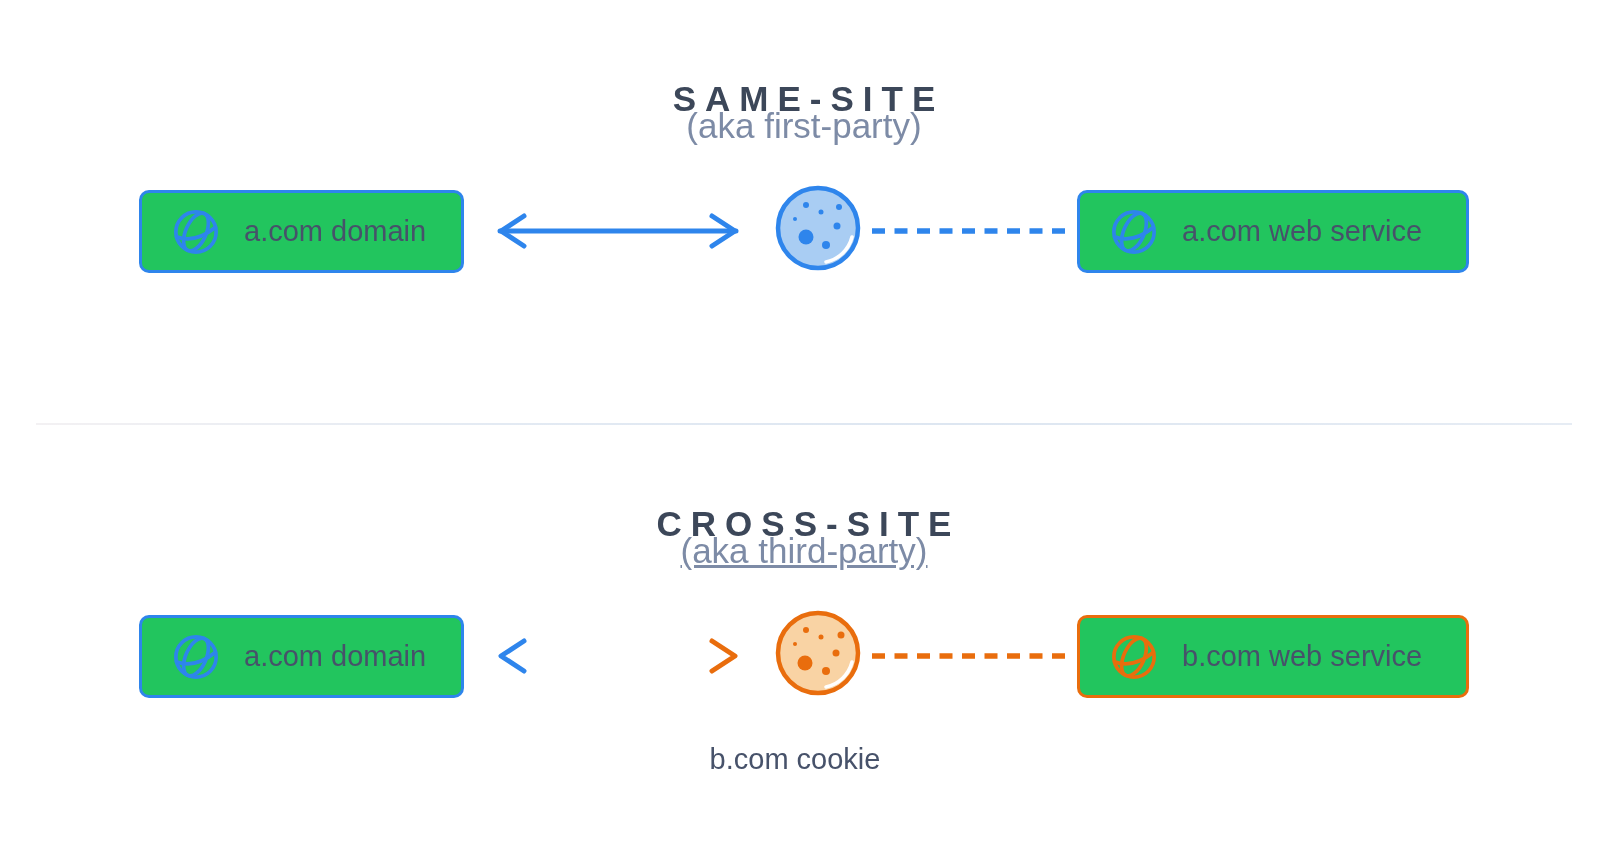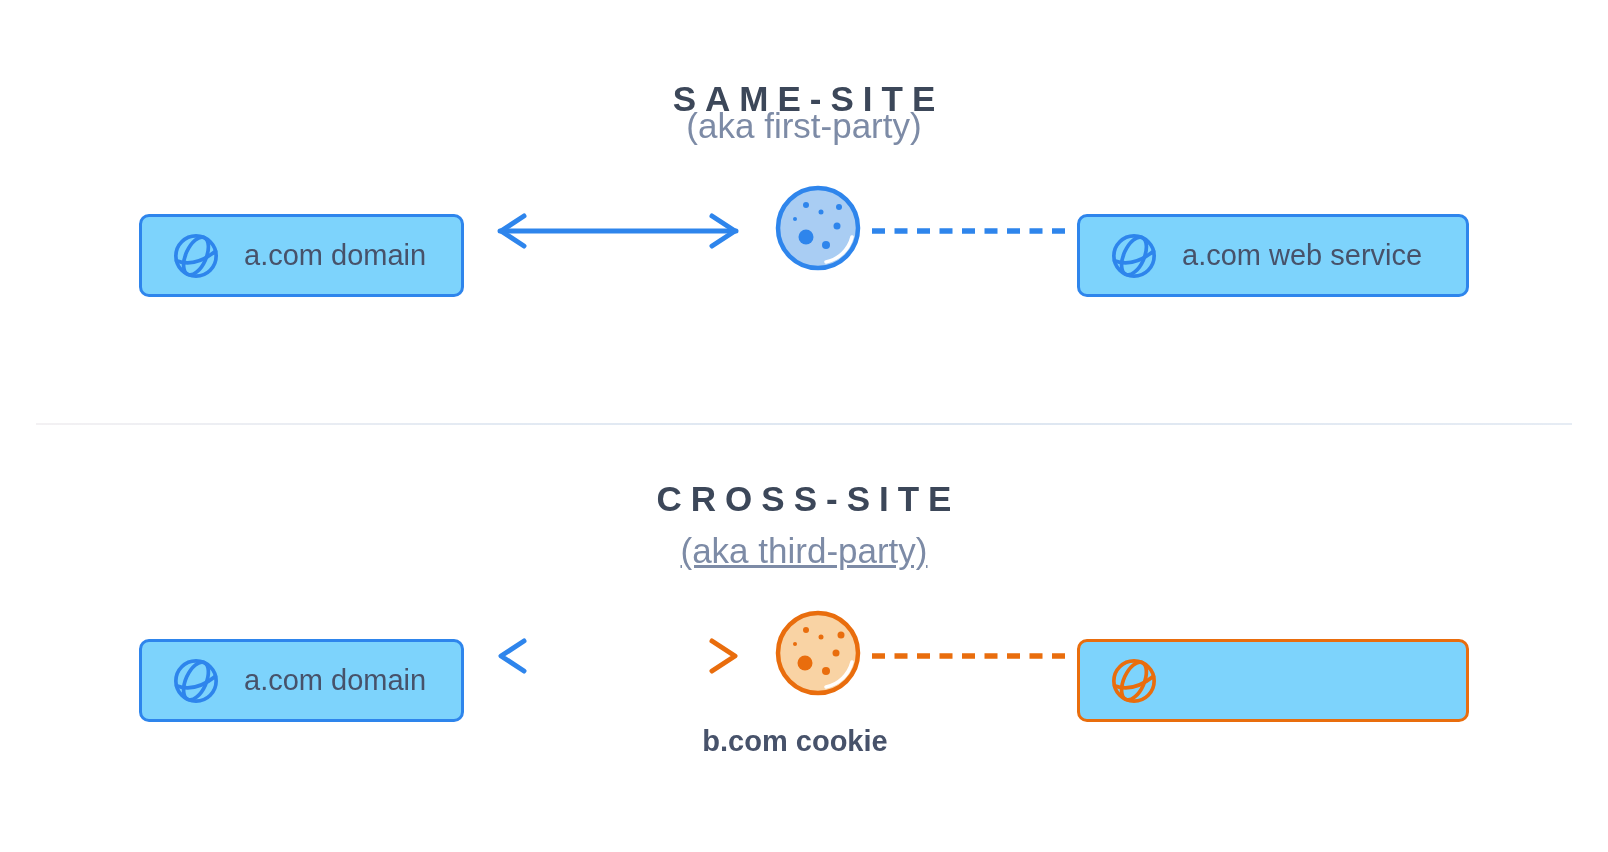--- a/index.html
+++ b/index.html
@@ -20,25 +20,25 @@
   .section-subtitle{
     position:absolute;left:0;width:100%;
     text-align:center;
     font-size:35px;line-height:34px;font-weight:400;
     color:var(--subtitle,#7d8ba6);
   }
   .node-box{
     position:absolute;
     height:83px;
     box-sizing:border-box;
-    background:#7dd3fc;
+    background:#22c55e;
     border:3px solid currentColor;
     border-radius:10px;
     display:flex;align-items:center;
-    padding-left:28px;gap:22px;margin-top:24px;
+    padding-left:28px;gap:22px;
   }
   .node-box .box-label{
     font-size:29px;
     color:var(--label,#47526a);
     white-space:nowrap;
   }
   .accent-blue{color:var(--blue,#2e85ec);}
   .accent-orange{color:var(--orange,#e96d0d);}
   .globe{width:52px;height:52px;flex:0 0 auto;}
   .globe circle,.globe ellipse,.globe path{
@@ -60,26 +60,26 @@
     position:absolute;left:595px;width:400px;
     text-align:center;font-size:29px;line-height:36px;
     color:var(--label,#47526a);
   }
   .divider{
     position:absolute;left:36px;top:423px;width:1536px;height:2px;
     background:linear-gradient(90deg,#f3f1f3,#e3eaf3 30%,#dde6f1 60%,#e6ecf4);
   }
   
   .t1{top:56px;}  .s1{top:109px;}
-  .t2{top:456px;} .s2{top:534px;text-decoration:underline;}
+  .t2{top:481px;} .s2{top:534px;text-decoration:underline;}
   .row1-box{top:190px;} .row2-box{top:615px;}
   .arrow1{left:492px;top:209px;} .arrow2{left:492px;top:634px;}
   .cookie1{left:768px;top:178px;} .cookie2{left:768px;top:603px;}
   .dash1{left:870px;top:227px;} .dash2{left:870px;top:652px;}
-  .clabel1{top:298px;} .clabel2{top:723px;font-weight:bold;}
+  .clabel1{top:298px;} .clabel2{top:741px;}
   .box-left{left:139px;width:325px;}
   .box-right{left:1077px;width:392px;align-items:center;}
   .grad-stop-blue{stop-color:var(--blue,#2e85ec);}
   .grad-stop-orange{stop-color:var(--orange,#e96d0d);}
 </style>
 </head>
 <body>
 
 <div class="canvas">
 
@@ -168,17 +168,18 @@
   <svg class="dash-svg dash2 accent-orange" width="200" height="8" viewBox="0 0 200 8">
     <line x1="2" y1="4" x2="198" y2="4"></line>
   </svg>
 
   <div class="node-box box-right row2-box accent-orange">
     <svg class="globe" viewBox="0 0 24 24">
       <circle cx="12" cy="12" r="9.3"></circle>
       <ellipse cx="12" cy="12" rx="4.7" ry="9.3" transform="rotate(24 12 12)"></ellipse>
       <path d="M3 14.2 Q 11.5 17.4 21 9.8"></path>
     </svg>
+    <span class="box-label">b.com web service</span>
   </div>
 
   <div class="cookie-label clabel2">b.com cookie</div>
 
 </div>
 
 </body></html>

